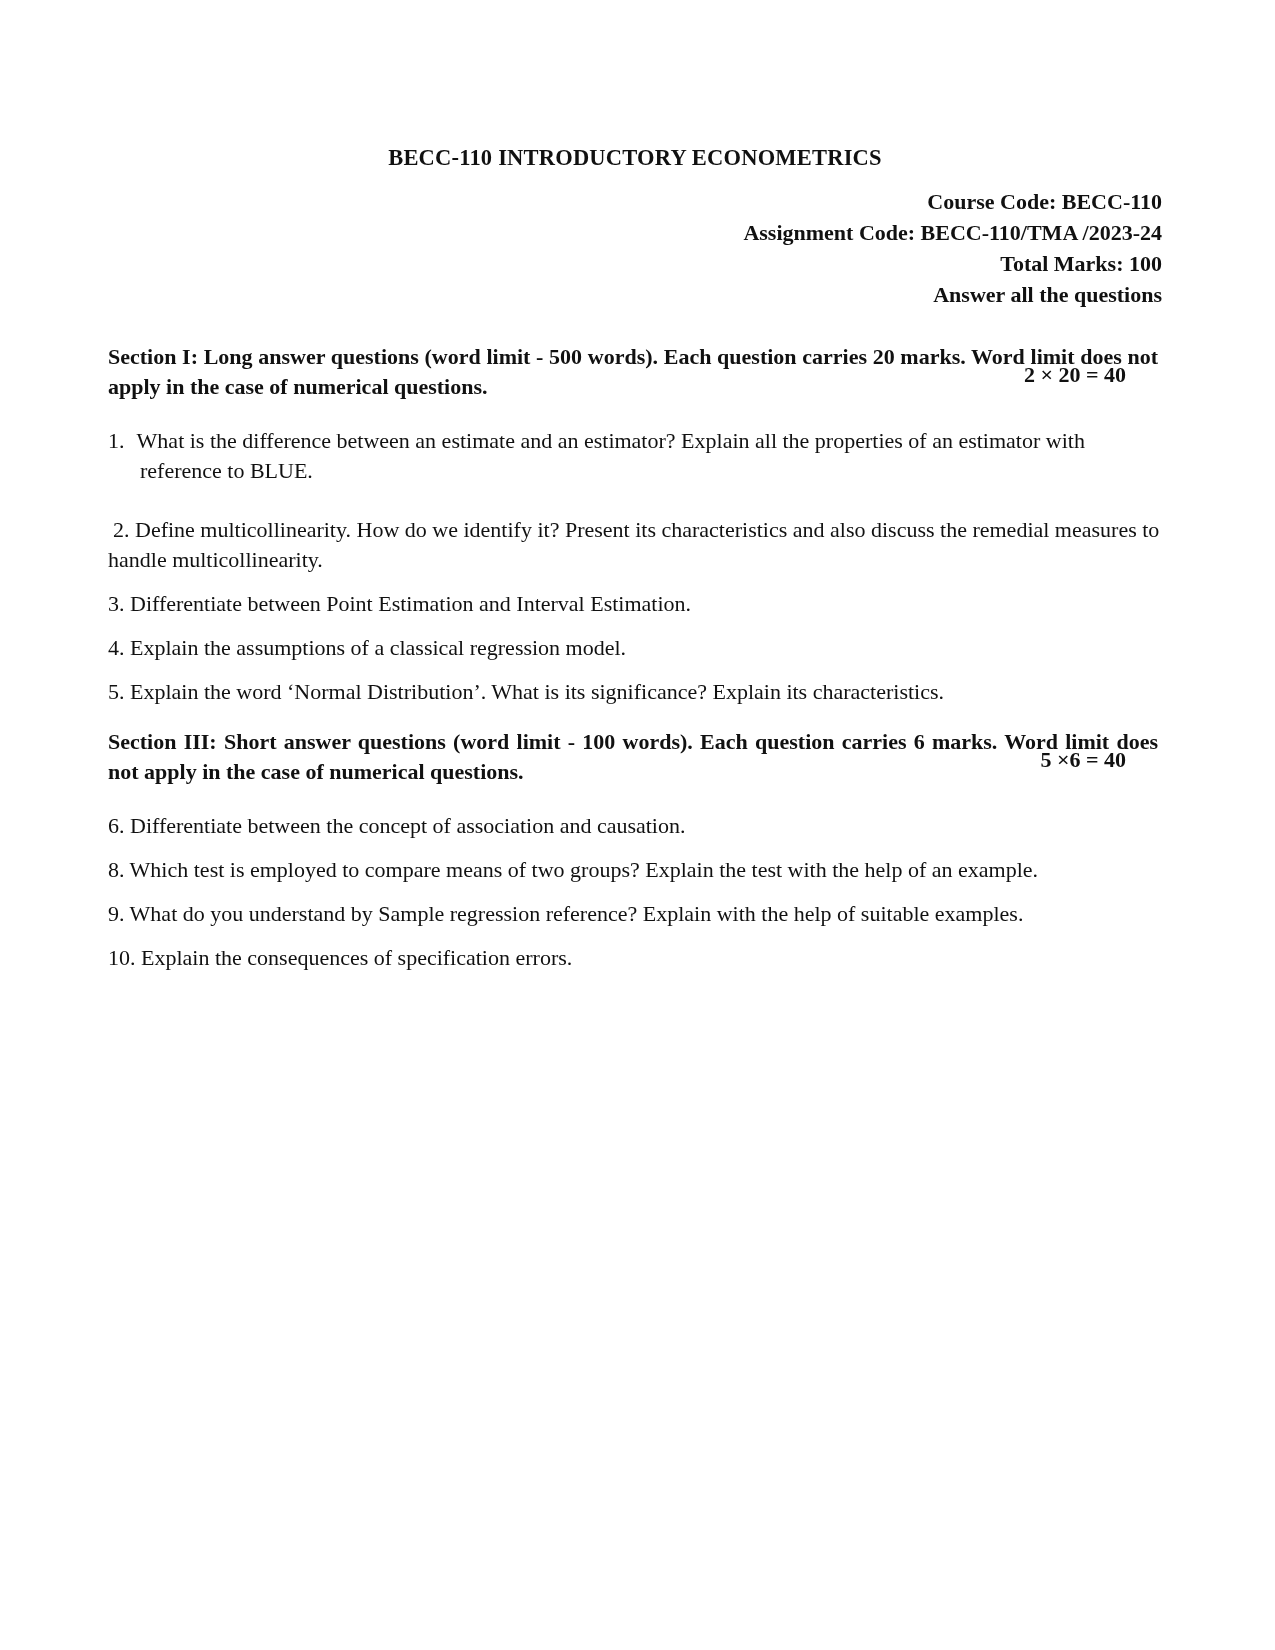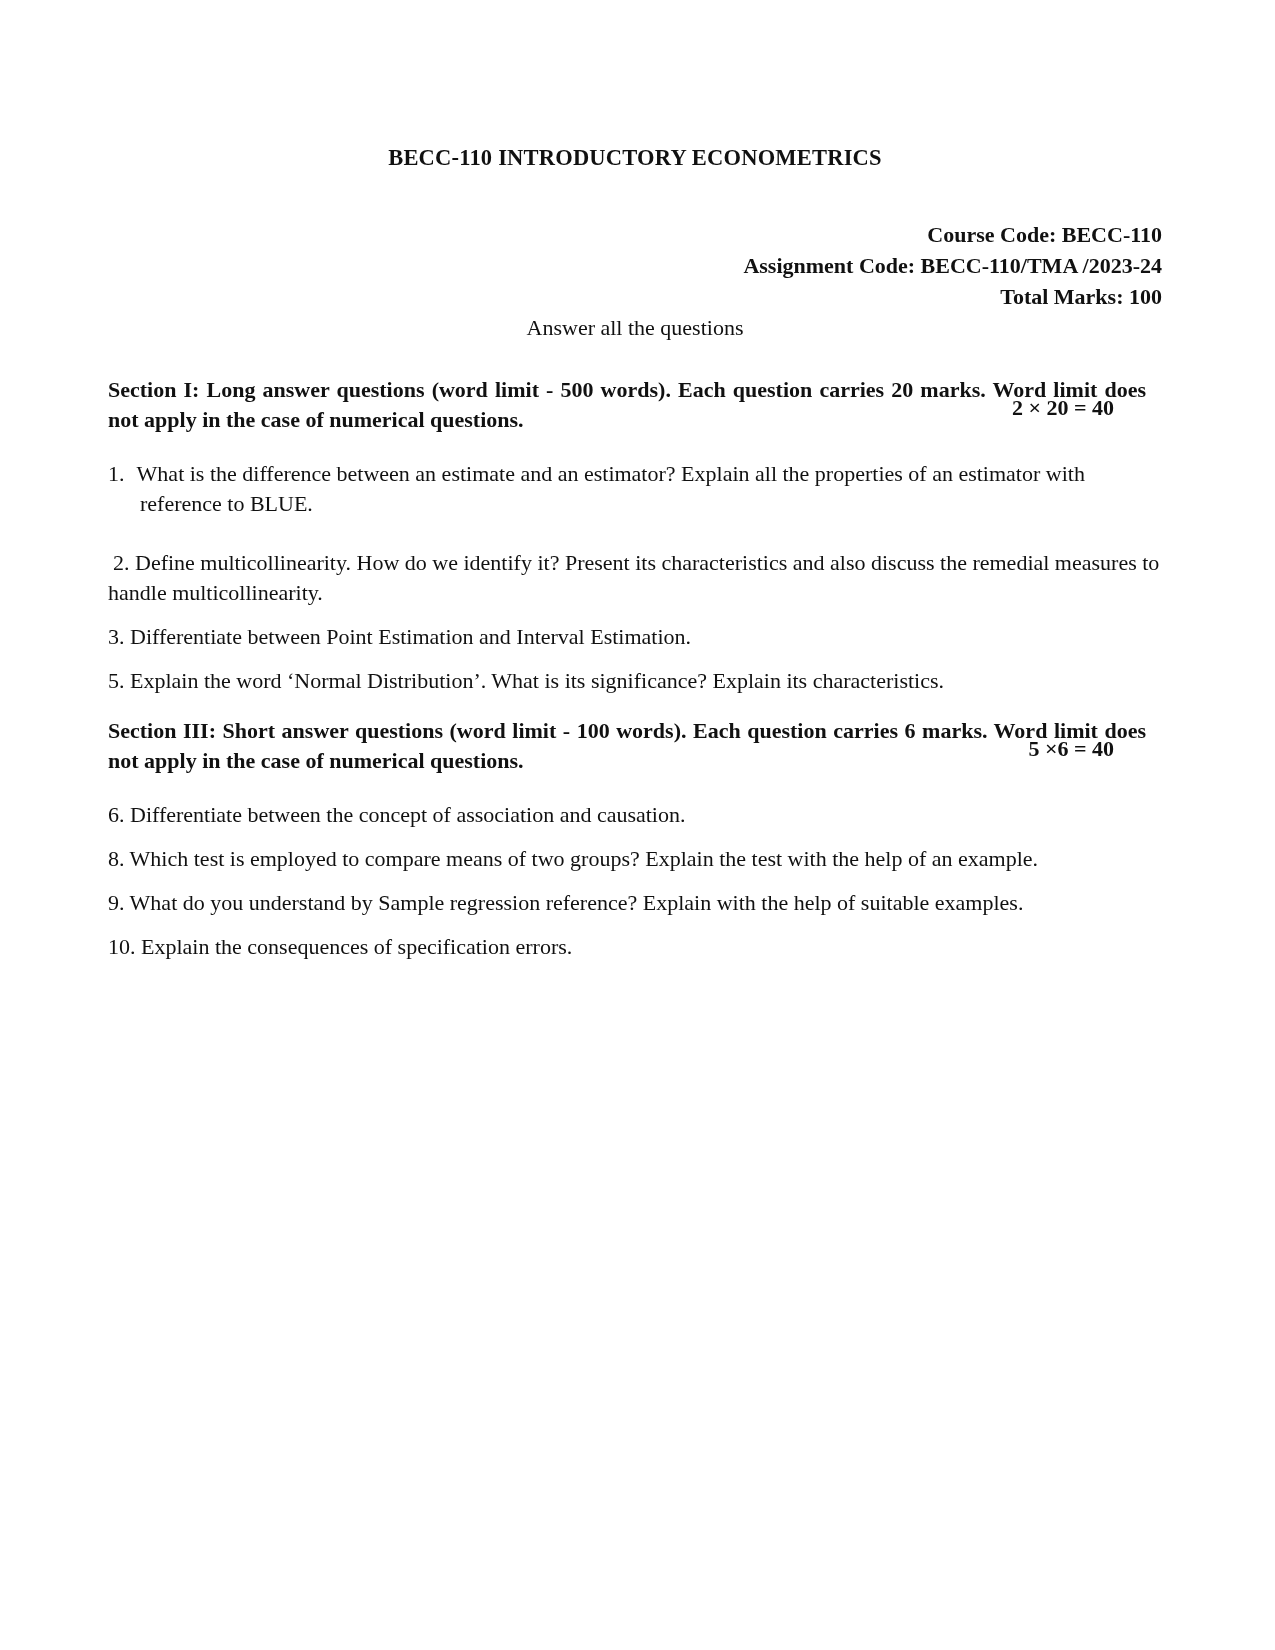--- a/index.html
+++ b/index.html
@@ -25,34 +25,34 @@
     font-size: 22px;
     line-height: 30px;
   }
   .doc-title {
     text-align: center;
     font-weight: bold;
     font-size: 22.5px;
     letter-spacing: 0.2px;
   }
   .code-block {
-    margin-top: 46px;
+    margin-top: 13px;
     text-align: right;
     font-weight: bold;
     line-height: 31px;
   }
   .instruction {
-    text-align: center;
-    font-weight: normal;
+    text-align: right;
+    font-weight: bold;
     line-height: 31px;
   }
   .section-head {
     position: relative;
     font-weight: bold;
-    margin: 32px 16px 24px 0;
+    margin: 32px 4px 24px 0;
   }
   .section-head .head-text {
     text-align: justify;
     
   }
   .section-head .marks {
     position: absolute;
     right: 32px;
     bottom: 12px;
     font-weight: bold;
@@ -91,20 +91,21 @@
       <div class="head-text">Section I: Long answer questions (word limit - 500 words). Each question carries 20 marks. Word limit does not apply in the case of numerical questions.</div>
       <span class="marks">2 × 20 = 40</span>
     </div>
     <div class="questions">
       <p class="question q-hang q-gap-lg"><span class="qnum">1.</span> <span>What is the difference between an estimate and an estimator? Explain all the properties of an estimator with reference to BLUE.</span></p>
       <p class="question q-lead-space"><span class="qnum">2.</span> <span>Define multicollinearity. How do we identify it? Present its characteristics and also discuss the remedial measures to handle multicollinearity.</span></p>
     </div>
 
     <div class="questions">
       <p class="question"><span class="qnum">3.</span> <span>Differentiate between Point Estimation and Interval Estimation.</span></p>
+      <p class="question"><span class="qnum">4.</span> <span>Explain the assumptions of a classical regression model.</span></p>
       <p class="question"><span class="qnum">5.</span> <span>Explain the word ‘Normal Distribution’. What is its significance? Explain its characteristics.</span></p>
     </div>
 
     <div class="section-head sec-3">
       <div class="head-text">Section III: Short answer questions (word limit - 100 words). Each question carries 6 marks. Word limit does not apply in the case of numerical questions.</div>
       <span class="marks">5 ×6 = 40</span>
     </div>
     <div class="questions">
       <p class="question"><span class="qnum">6.</span> <span>Differentiate between the concept of association and causation.</span></p>
       <p class="question"><span class="qnum">8.</span> <span>Which test is employed to compare means of two groups? Explain the test with the help of an example.</span></p>

